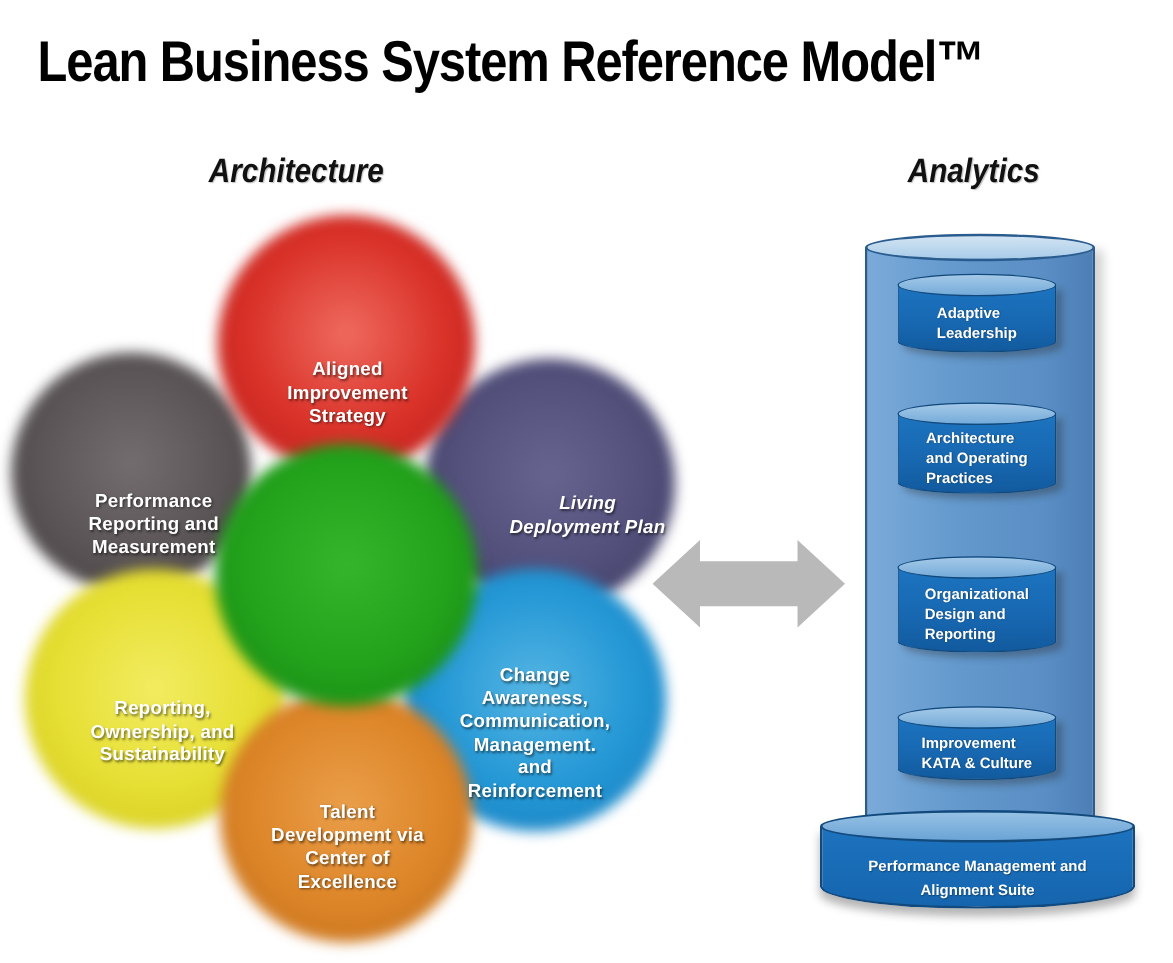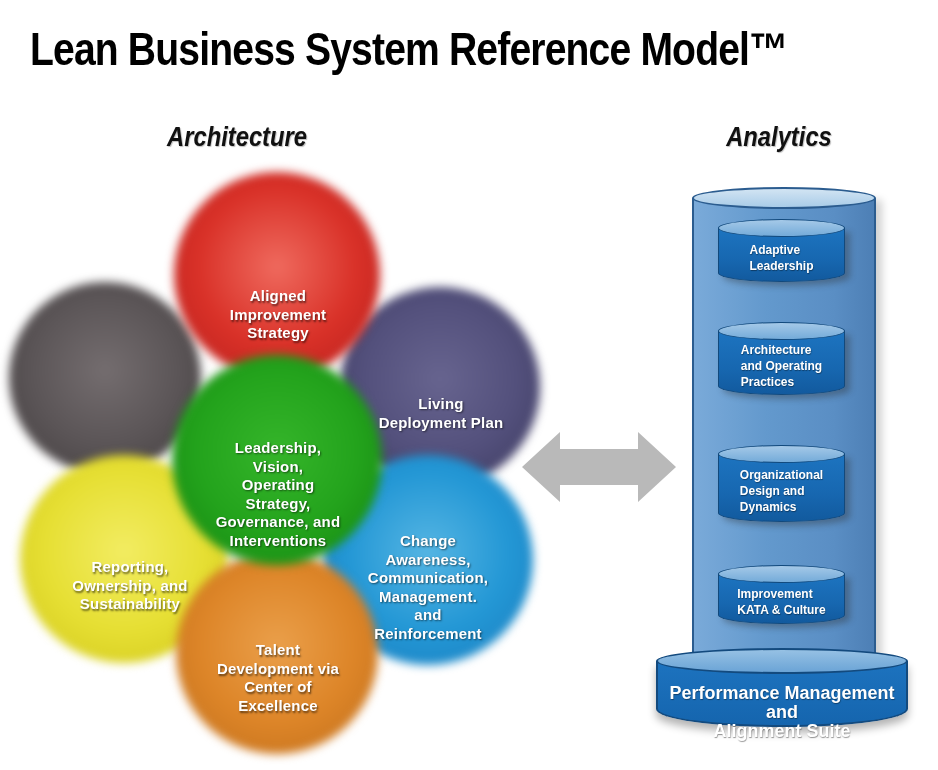--- a/index.html
+++ b/index.html
@@ -38,21 +38,21 @@
   .p-green  { left:172px; top:355px; width:210px; height:210px; }
 
   .plabel {
     position:absolute; transform:translate(-50%,-50%);
     text-align:center; color:#fff; font-weight:bold; font-size:15px;
     line-height:18.5px; letter-spacing:0.2px; white-space:pre-line;
     text-shadow:1px 1.5px 2px rgba(0,0,0,0.55); z-index:5;margin-top:28px;
   }
   .l-red    { left:278px; top:287px; }
   .l-gray   { left:123px; top:392px; }
-  .l-purple { left:441px; top:385px; }
+  .l-purple { left:470px; top:385px;font-style:italic; }
   .l-yellow { left:130px; top:558px; }
   .l-blue   { left:428px; top:559px; }
   .l-orange { left:278px; top:650px; }
   .l-green  { left:278px; top:466px; }
 
   
   .arrow { position:absolute; left:522px; top:431px; z-index:6; }
 
   
   .cyl-body {
@@ -96,21 +96,21 @@
     border-radius:0 0 126px 126px / 0 0 18px 18px;
     box-shadow:0 6px 8px rgba(0,0,0,0.3);
   }
   .base-ellipse {
     position:absolute; left:656px; top:648px; width:252px; height:26px;
     border-radius:50%; border:2px solid #134a7e;
     background:linear-gradient(180deg,#96c1e4 0%,#6ba4d6 100%);
   }
   .base-label {
     position:absolute; left:660px; top:684px; width:244px; text-align:center;
-    color:#fff; font-weight:bold; font-size:18px; line-height:19px;
+    color:#fff; font-weight:bold; font-size:12px; line-height:19px;
     white-space:pre-line; text-shadow:0.5px 0.5px 1px rgba(0,0,0,0.4); z-index:4;
   }
 </style>
 </head>
 <body>
 
 <div class="canvas">
 
   <div class="title">Lean Business System Reference Model™</div>
   <div class="heading h-arch">Architecture</div>
@@ -120,41 +120,38 @@
   <div class="petal p-gray" style="--cl: #746d6f; --cb: #5b5557; --cd: #454041;"></div>
   <div class="petal p-red" style="--cl: #ef6a5e; --cb: #d93128; --cd: #b9201d;"></div>
   <div class="petal p-blue" style="--cl: #55b5e3; --cb: #2397d5; --cd: #1b7fc0;"></div>
   <div class="petal p-yellow" style="--cl: #f2ec62; --cb: #e6df33; --cd: #d2c91d;"></div>
   <div class="petal p-orange" style="--cl: #ea9f4a; --cb: #dd8528; --cd: #c2701c;"></div>
   <div class="petal p-green" style="--cl: #35b52a; --cb: #23a31c; --cd: #158510;"></div>
 
   <div class="plabel l-red">Aligned
 Improvement
 Strategy</div>
+  <div class="plabel l-gray">Performance
+Reporting and
+Measurement</div>
   <div class="plabel l-purple">Living
 Deployment Plan</div>
   <div class="plabel l-yellow">Reporting,
 Ownership, and
 Sustainability</div>
   <div class="plabel l-orange">Talent
 Development via
 Center of
 Excellence</div>
   <div class="plabel l-blue">Change
 Awareness,
 Communication,
 Management.
 and
 Reinforcement</div>
-  <div class="plabel l-green">Leadership,
-Vision,
-Operating
-Strategy,
-Governance, and
-Interventions</div>
 
   <svg class="arrow" width="154" height="72" viewBox="0 0 154 72">
     <polygon points="0,36 38,1 38,18 116,18 116,1 154,36 116,71 116,54 38,54 38,71" fill="#b9b9b9"></polygon>
   </svg>
 
   <div class="cyl-body"></div>
   <div class="cyl-top"></div>
 
   <div class="mod-body m1b">
     <div class="mod-label">Adaptive
@@ -165,21 +162,21 @@
   <div class="mod-body m2b">
     <div class="mod-label">Architecture
 and Operating
 Practices</div>
   </div>
   <div class="mod-ellipse m2e"></div>
 
   <div class="mod-body m3b">
     <div class="mod-label">Organizational
 Design and
-Dynamics</div>
+Reporting</div>
   </div>
   <div class="mod-ellipse m3e"></div>
 
   <div class="mod-body m4b">
     <div class="mod-label">Improvement
 KATA &amp; Culture</div>
   </div>
   <div class="mod-ellipse m4e"></div>
 
   <div class="base-body"></div>

